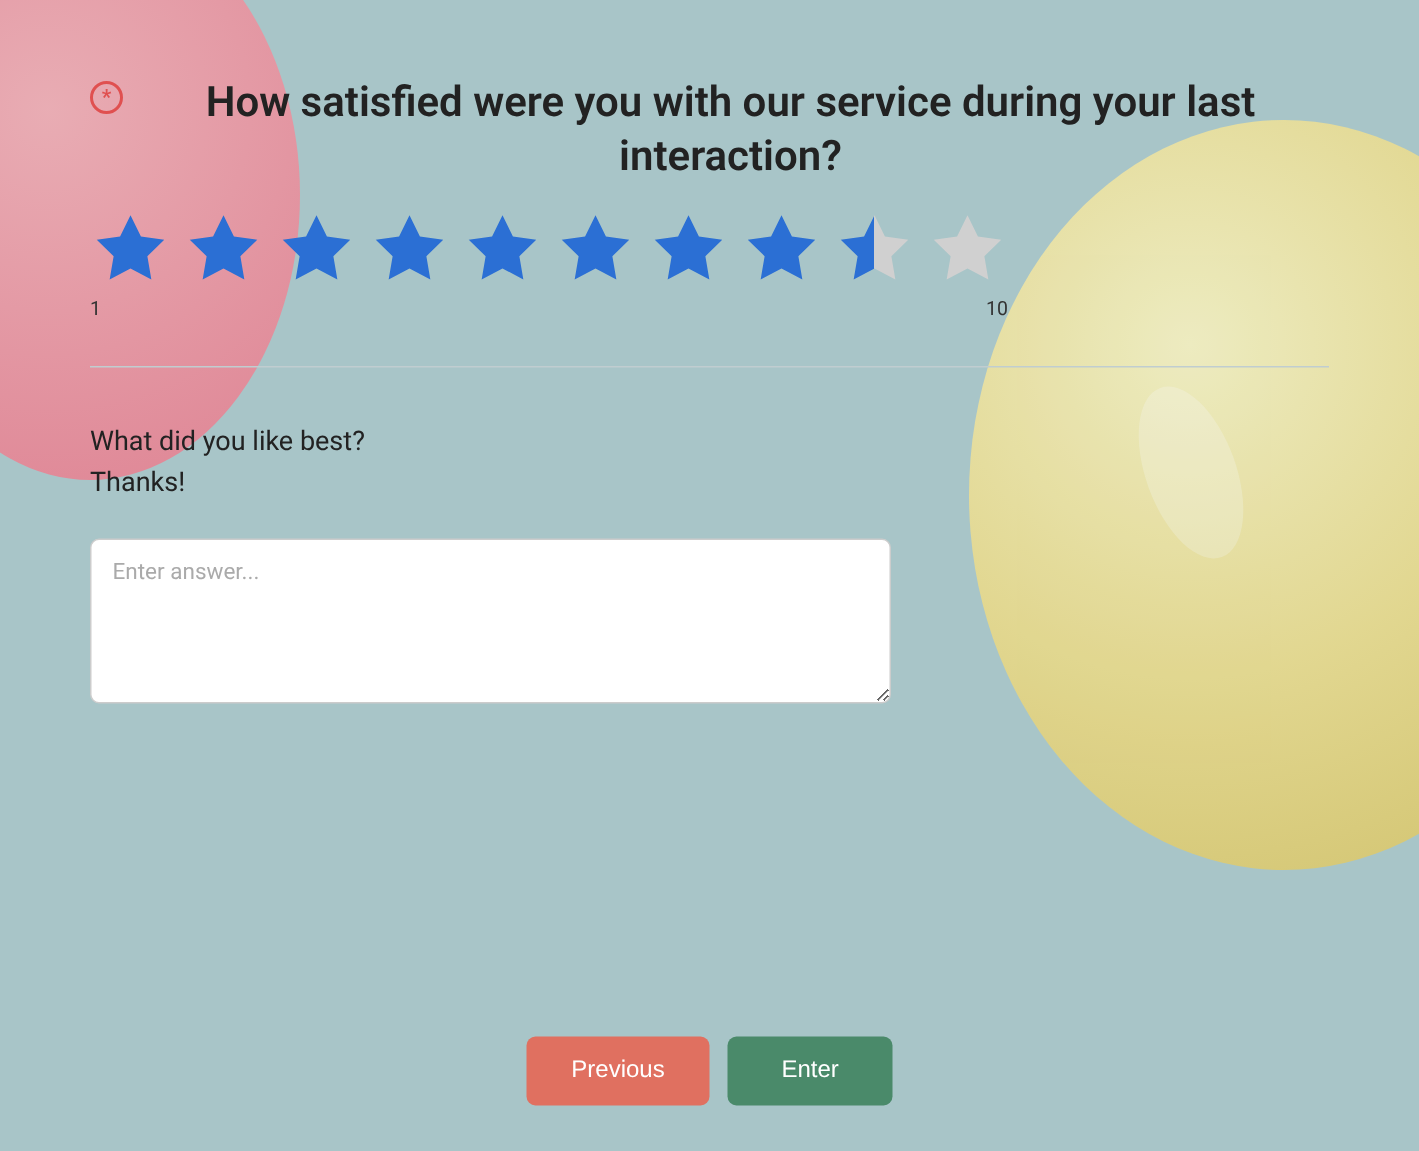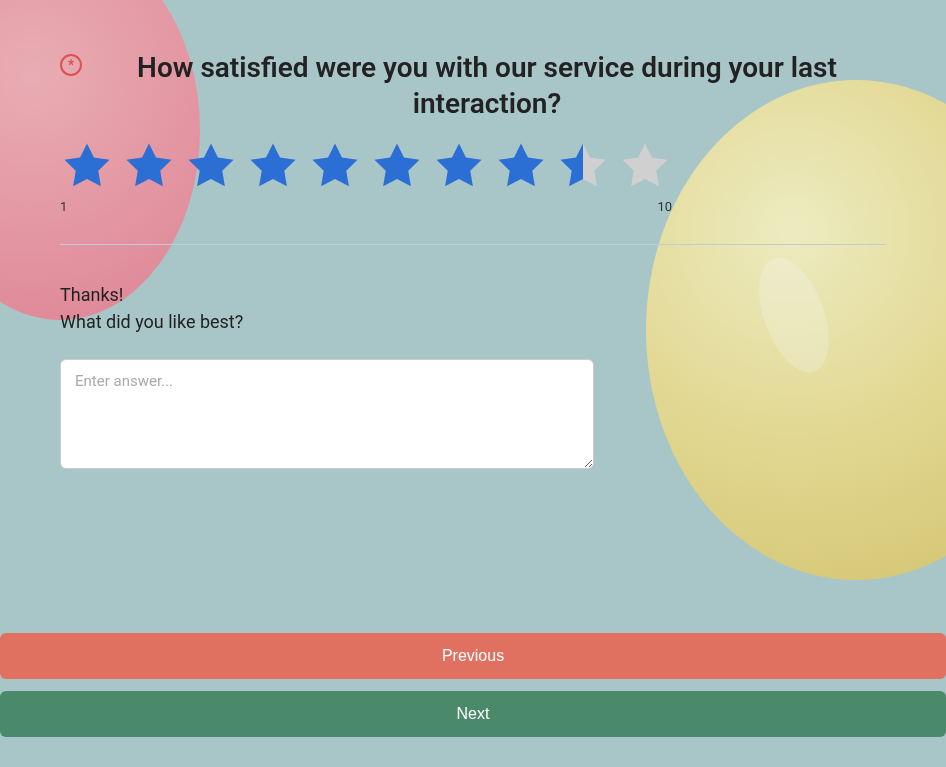--- a/index.html
+++ b/index.html
@@ -171,21 +171,20 @@
     }
 
     .buttons-row {
       position: absolute;
       bottom: 30px;
       left: 0;
       right: 0;
       display: flex;
       justify-content: center;
       gap: 12px;
-      flex-direction: column;
     }
 
     .btn-previous {
       padding: 14px 30px;
       background-color: #e07060;
       color: white;
       border: none;
       border-radius: 6px;
       font-size: 16px;
       font-weight: 500;
@@ -294,24 +293,24 @@
   <div class="scale-labels">
     <span class="scale-label">1</span>
     <span class="scale-label">10</span>
   </div>
 
   
   <div class="divider"></div>
 
   
   <div class="followup-section">
+    <p class="followup-text">What did you like best?</p>
     <p class="followup-text">Thanks!</p>
-    <p class="followup-text">What did you like best?</p>
   </div>
 
   
   <textarea class="answer-textarea" placeholder="Enter answer..." style=""></textarea>
 </div>
 
 <div class="buttons-row">
   <button class="btn-previous">Previous</button>
-  <button class="btn-next">Next</button>
+  <button class="btn-next">Enter</button>
 </div>
 
 </body></html>

